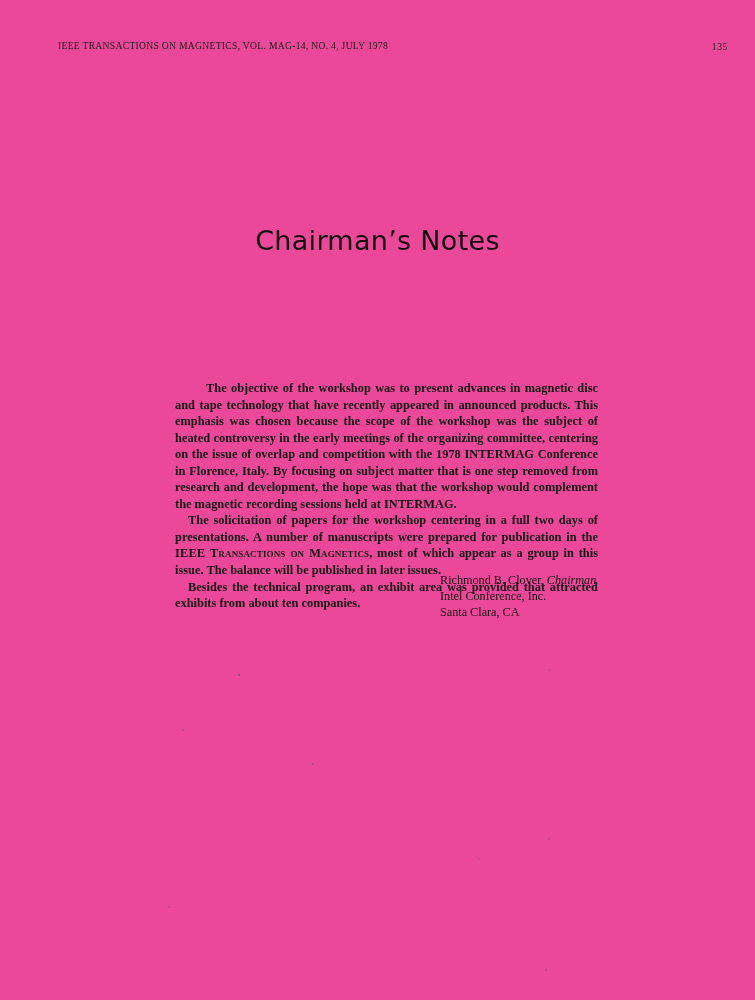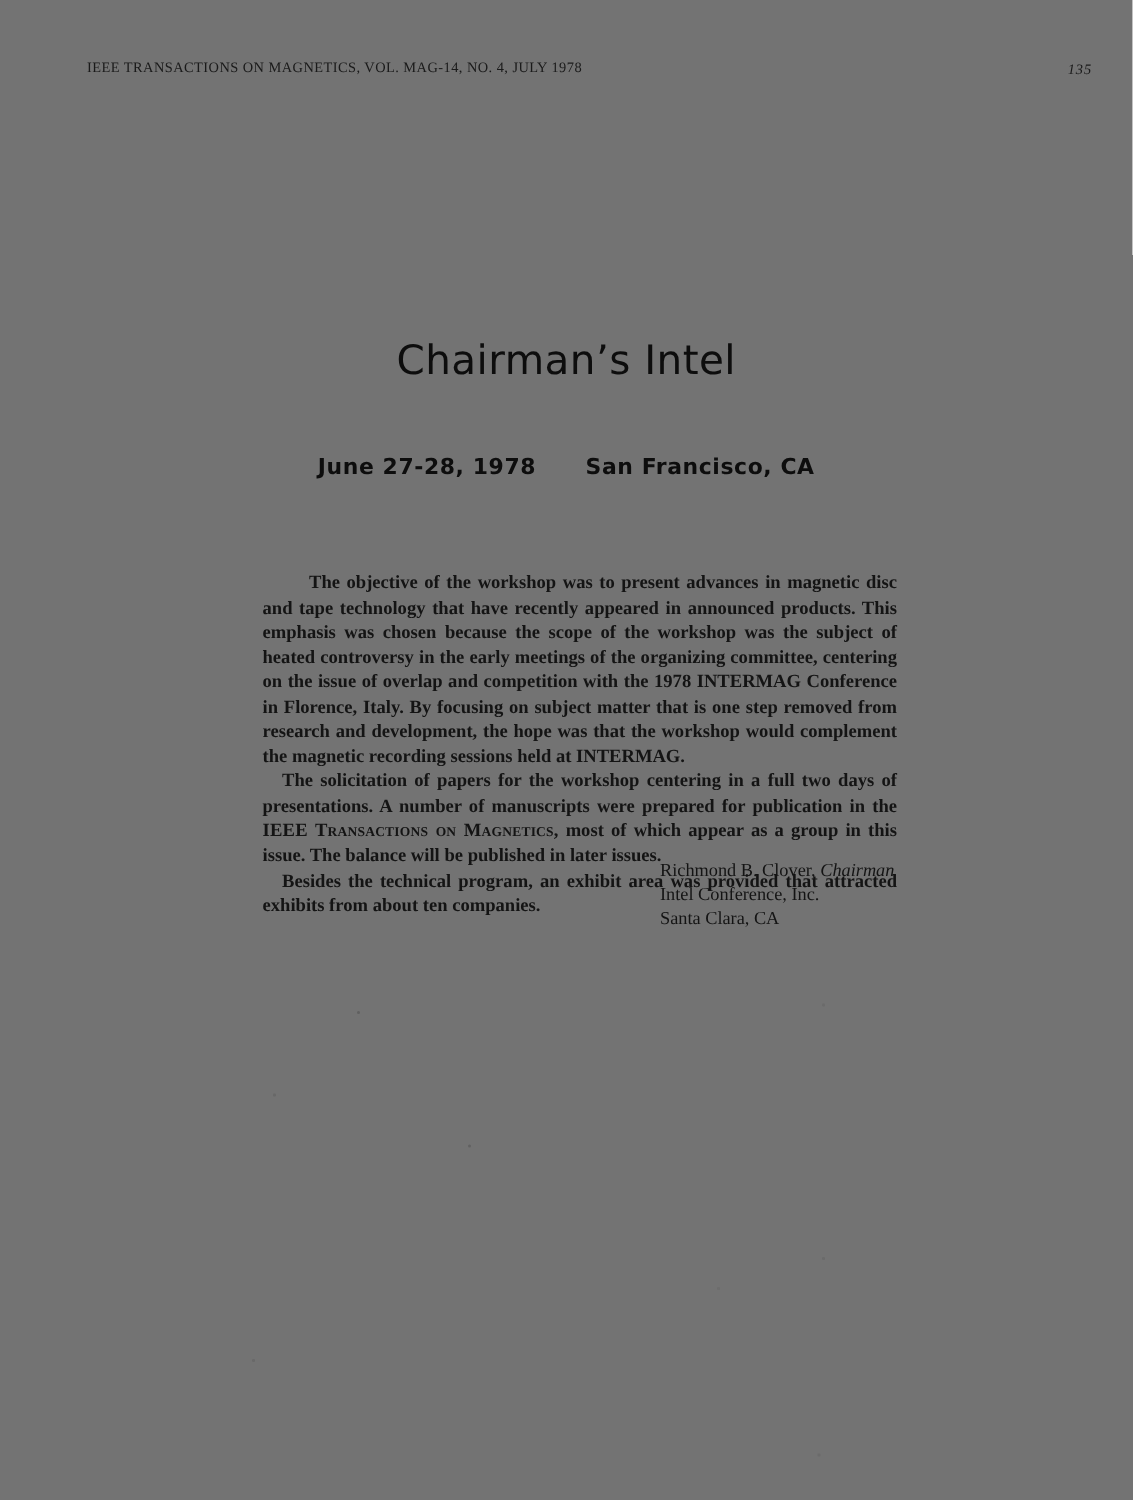--- a/index.html
+++ b/index.html
@@ -13,21 +13,21 @@
     position: relative;
     overflow: hidden;
     font-family: "Liberation Serif", serif;
     color: #111111;
     -webkit-font-smoothing: antialiased;
   }
 
   .page {
     position: absolute;
     inset: 0;
-    background: #737373;
+    background: #ec4899;
   }
 
   
   .runhead {
     position: absolute;
     top: 40px;
     left: 58px;
     right: 30px;
     height: 16px;
     font-family: "Liberation Serif", serif;
@@ -42,21 +42,20 @@
     font-size: 9.6px;
     letter-spacing: 0.3px;
   }
   .folio {
     position: absolute;
     top: 41px;
     right: 27px;
     font-size: 9.6px;
     letter-spacing: 0.6px;
     color: #1a1a1a;
-    font-style: italic;
   }
 
   
   .doc-title {
     position: absolute;
     top: 225px;
     left: 0;
     width: 755px;
     text-align: center;
     font-family: "DejaVu Sans", sans-serif;
@@ -142,28 +141,23 @@
 </head>
 <body>
 
 <div class="page">
 
   <div class="runhead">
     <span class="journal">IEEE TRANSACTIONS ON MAGNETICS, VOL. MAG-14, NO. 4, JULY 1978</span>
   </div>
   <div class="folio">135</div>
 
-  <div class="doc-title">Chairman’s Intel</div>
+  <div class="doc-title">Chairman’s Notes</div>
 
   <div class="subtitle">
-    <span class="line2">
-      <span>June 27-28, 1978</span>
-      <span class="gap"></span>
-      <span>San Francisco, CA</span>
-    </span>
   </div>
 
   <div class="body-block">
     <p class="para-1">The objective of the workshop was to present advances in magnetic disc and tape technology that have recently appeared in announced products. This emphasis was chosen because the scope of the workshop was the subject of heated controversy in the early meetings of the organizing committee, centering on the issue of overlap and competition with the 1978 INTERMAG Conference in Florence, Italy. By focusing on subject matter that is one step removed from research and development, the hope was that the workshop would complement the magnetic recording sessions held at INTERMAG.</p>
     <p class="para-2"><span>The solicitation of papers for the workshop centering in a full two days of presentations. A number of manuscripts were prepared for publication in the </span><span class="sc">IEEE Transactions on Magnetics</span><span>, most of which appear as a group in this issue. The balance will be published in later issues.</span></p>
     <p class="para-3">Besides the technical program, an exhibit area was provided that attracted exhibits from about ten companies.</p>
   </div>
 
   <div class="signature">
     <div><span>Richmond B. Clover,</span> <span class="role">Chairman</span></div>

